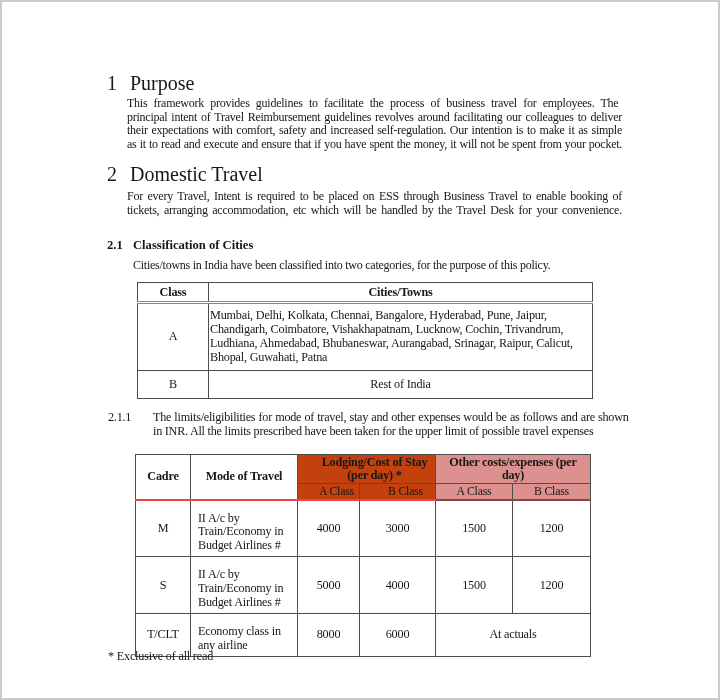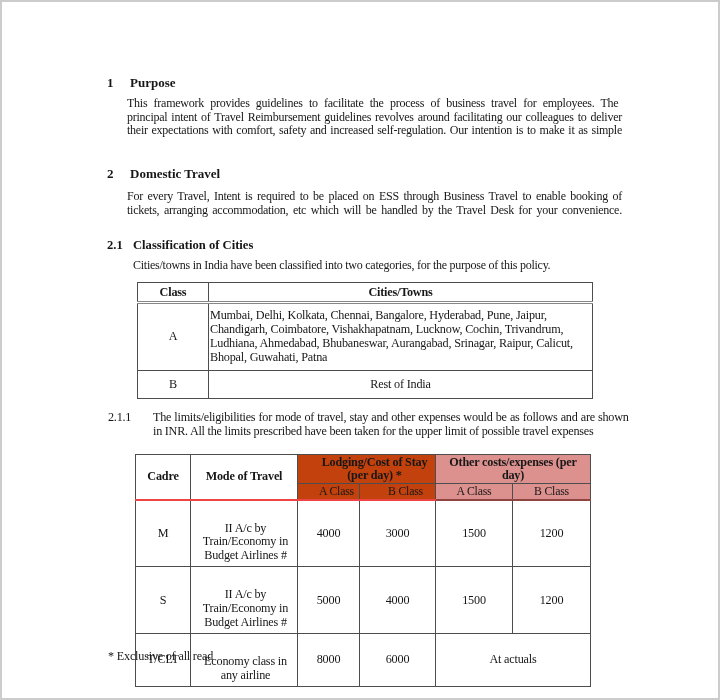--- a/index.html
+++ b/index.html
@@ -2,21 +2,21 @@
 <html><head>
 <meta charset="utf-8">
 <style>
   html,body{margin:0;padding:0;background:#ffffff;}
   .page{
     position:relative;width:720px;height:700px;box-sizing:border-box;
     background:#ffffff;border:2px solid #cccccc;overflow:hidden;
     font-family:"Liberation Serif","DejaVu Serif",serif;color:#171717;
   }
   .abs{position:absolute;}
-  .h-big{font-size:13px;font-weight:bold;line-height:20px;white-space:nowrap;}
+  .h-big{font-size:20px;font-weight:normal;line-height:20px;white-space:nowrap;}
   .h-big .hnum{display:inline-block;width:23px;}
   .h-small{font-size:12.6px;font-weight:bold;line-height:15px;white-space:nowrap;}
   .h-small .hnum{display:inline-block;width:26px;}
   .para{font-size:12px;letter-spacing:-0.25px;line-height:13.6px;}
   .jline{display:block;white-space:nowrap;}
   .lline{display:block;white-space:nowrap;}
   .hang{display:flex;align-items:flex-start;font-size:12.2px;letter-spacing:-0.25px;line-height:13.9px;gap:7px;}
   .hang .hangnum{width:38px;flex:none;}
   .hang .hangbody{width:476px;flex:none;}
 
@@ -30,36 +30,37 @@
   .t1 .cell-center{text-align:center;}
 
   .t2{width:455px;}
   .t2 th{font-weight:bold;text-align:center;line-height:13.5px;}
   .t2 .ghead{background:#c2410c;padding-left:16px;}
   .t2 .phead{background:#dc918e;}
   .t2 .sub{font-weight:normal;font-size:11.8px;text-align:center;line-height:14px;}
   .t2 .hdr-bottom{border-bottom:2px solid #ef4444;}
   .t2 .phead.hdr-bottom{border-bottom:2px solid #8e4540;}
   .t2 .cell-cadre{text-align:center;}
-  .t2 .cell-mode{padding:21px 4px 3px 7px;line-height:13.9px;text-align:center;}
+  .t2 .cell-mode{padding:11px 4px 3px 7px;line-height:13.9px;}
   .t2 .cell-num{text-align:center;}
   .footnote{font-size:12.2px;letter-spacing:-0.2px;white-space:nowrap;}
 </style>
 </head>
 <body>
 
 <div class="page">
 
   <div class="abs h-big" style="left:105px;top:71px;">
     <span class="hnum">1</span><span>Purpose</span>
   </div>
   <div class="abs para" style="left:125px;top:95px;width:495px;">
     <span class="jline" style="word-spacing: 3.51px;">This framework provides guidelines to facilitate the process of business travel for employees.  The</span>
     <span class="jline" style="word-spacing: 1.19px;">principal intent of Travel Reimbursement guidelines revolves around facilitating our colleagues to deliver</span>
     <span class="jline" style="word-spacing: 1.01px;">their expectations with comfort, safety and increased self-regulation. Our intention is to make it as simple</span>
+    <span class="jline" style="word-spacing: 0.39px;">as it to read and execute and ensure that if you have spent the money, it will not be spent from your pocket.</span>
   </div>
 
   <div class="abs h-big" style="left:105px;top:162px;">
     <span class="hnum">2</span><span>Domestic Travel</span>
   </div>
   <div class="abs para" style="left:125px;top:188px;width:495px;">
     <span class="jline" style="word-spacing: 1.82px;">For every Travel, Intent is required to be placed on ESS through Business Travel to enable booking of</span>
     <span class="jline" style="word-spacing: 1.84px;">tickets, arranging accommodation, etc which will be handled by the Travel Desk for your convenience.</span>
   </div>
 

